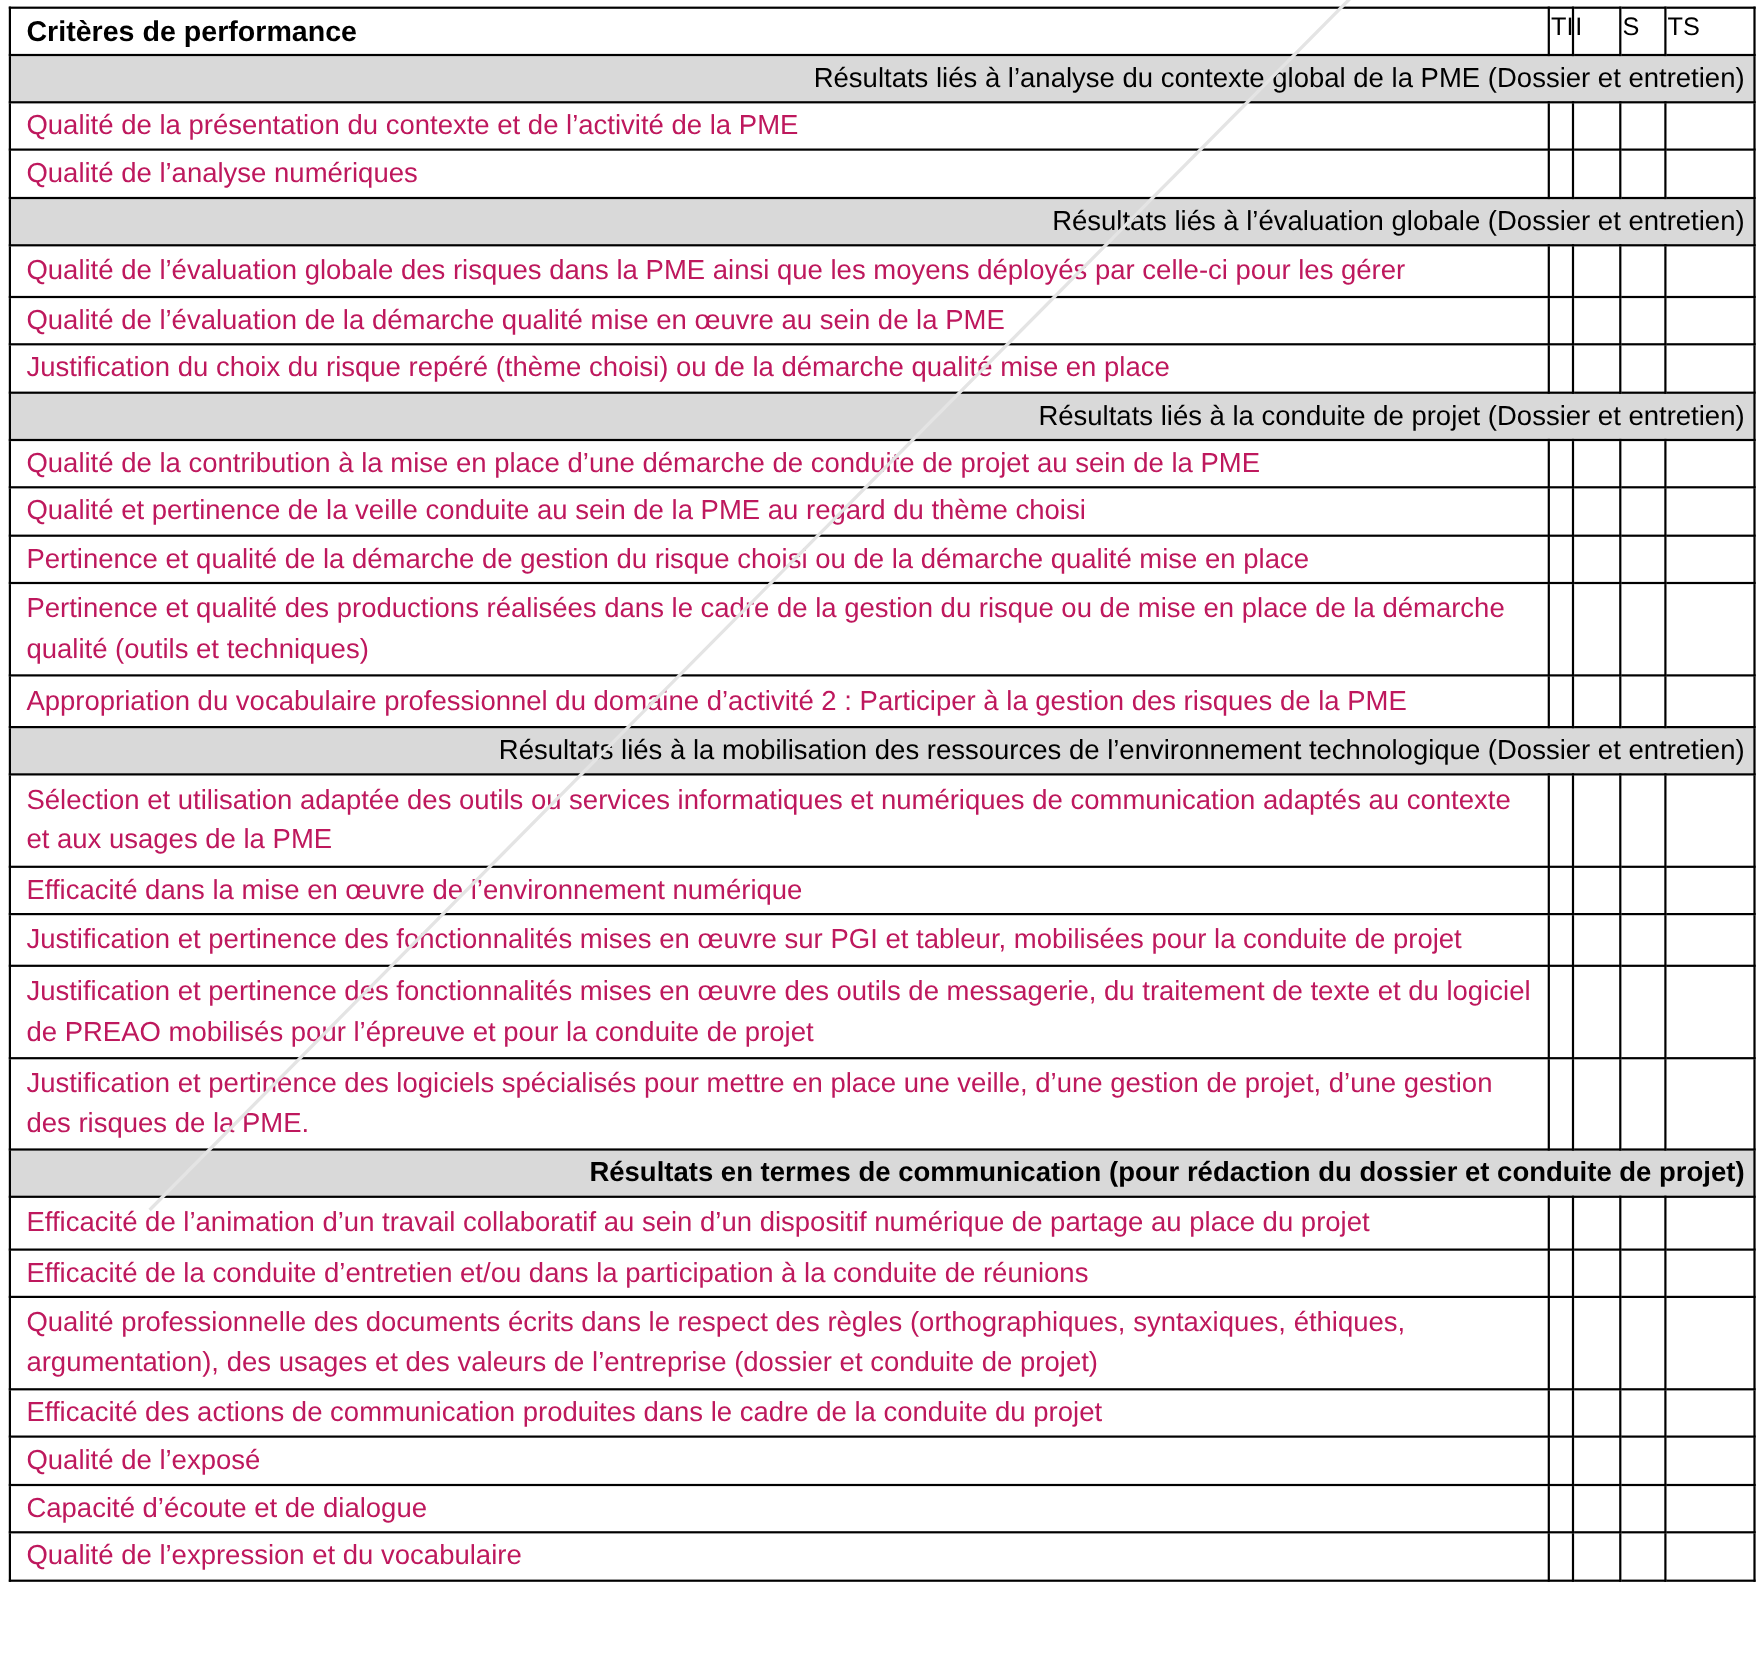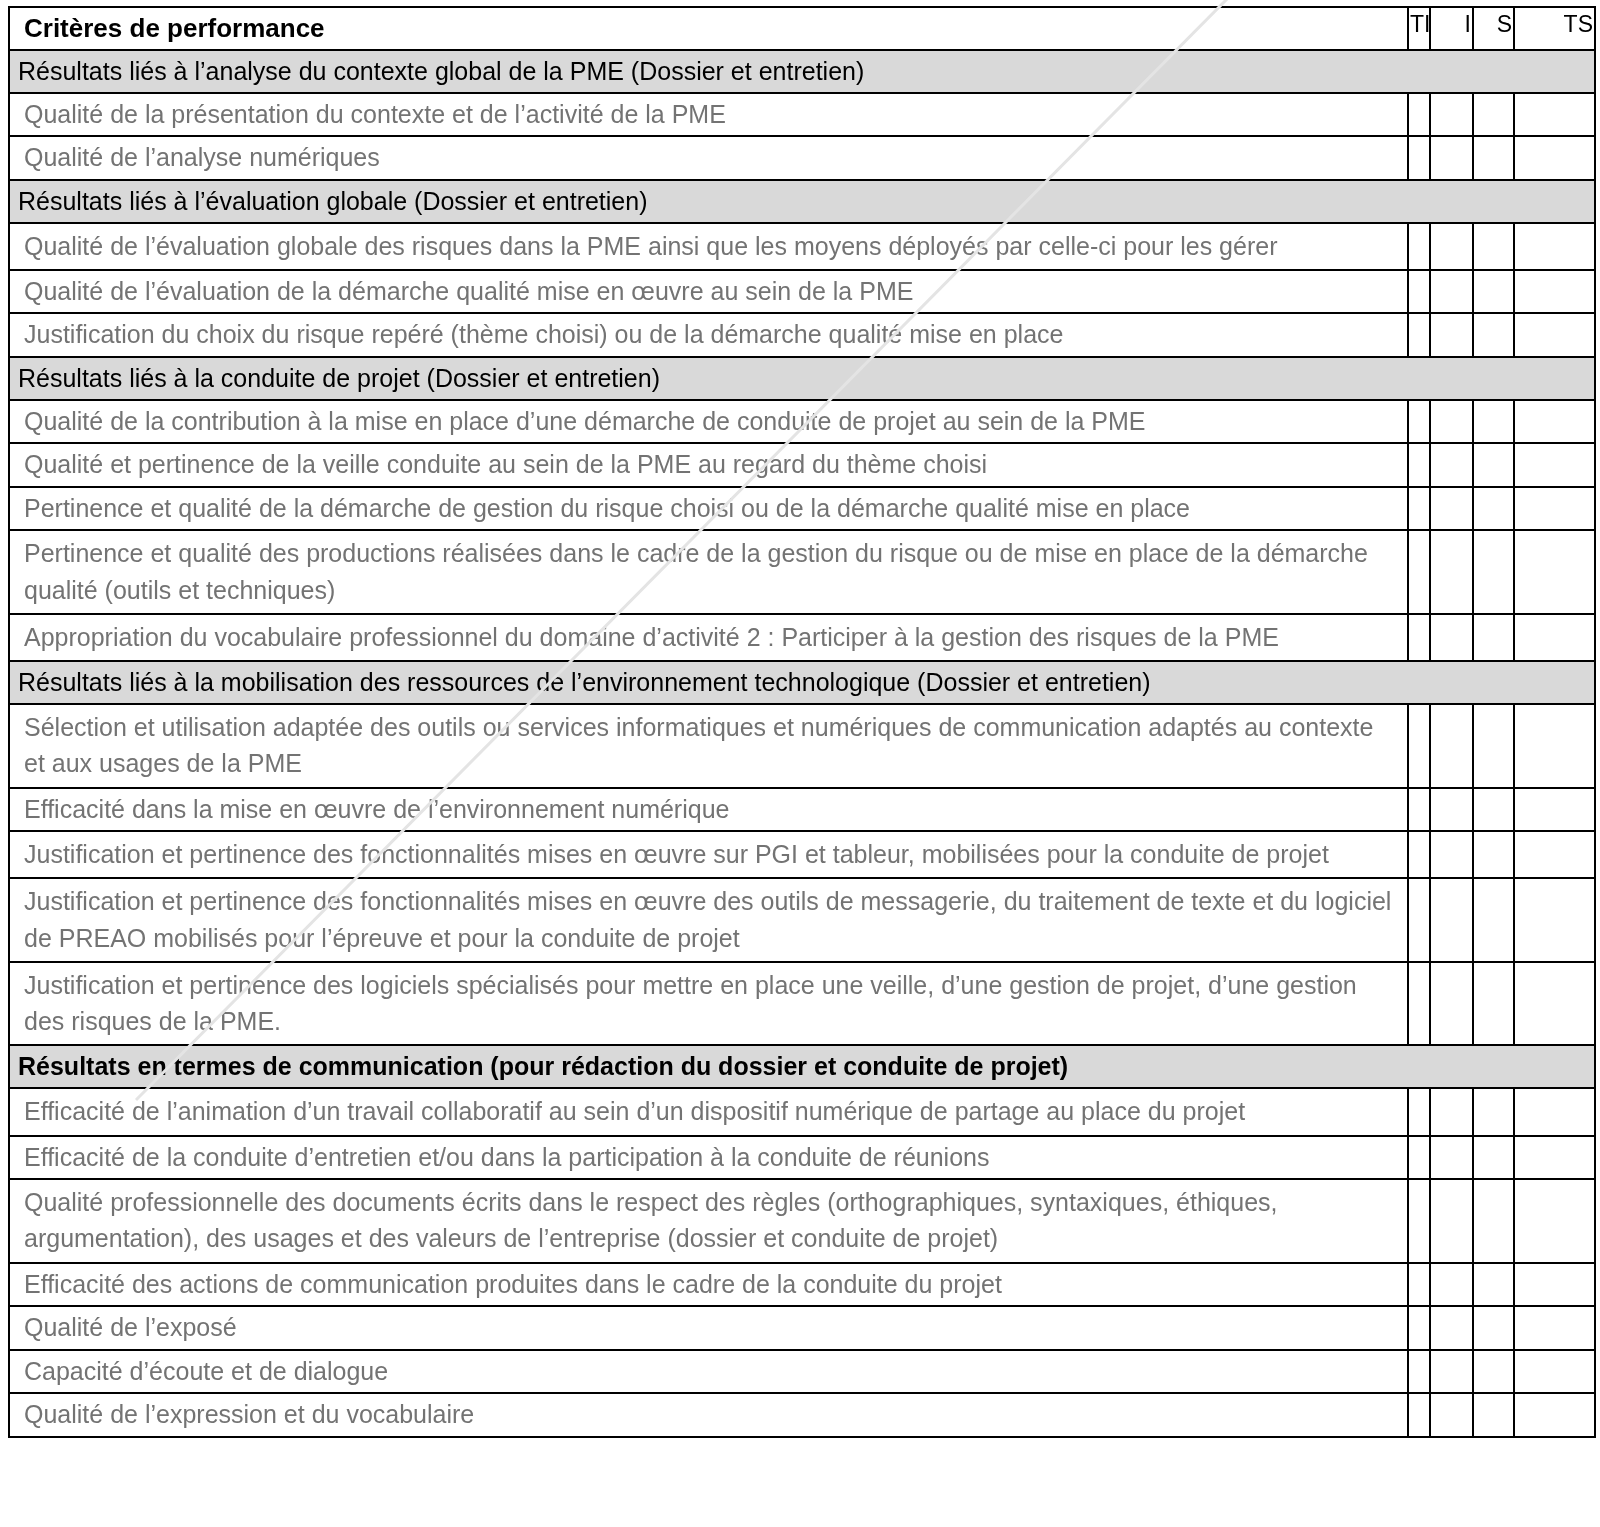--- a/index.html
+++ b/index.html
@@ -61,46 +61,46 @@
     padding: 5px 0 5px 14px;
     line-height: 1.18;
     color: #000;
     height: 38px;
     box-sizing: border-box;
   }
 
   .hdr-grade {
     font-size: 23px;
     font-weight: normal;
-    text-align: right;
+    text-align: left;
     vertical-align: middle;
     padding: 4px 1px;
     color: #000;
     line-height: 1.1;
   }
 
   
   .section {
     background: #d9d9d9 !important;
-    text-align: left;
+    text-align: right;
     font-size: 25px;
     line-height: 1.2;
     padding: 5px 8px 6px 8px;
     color: #000;
     height: 38px;
     box-sizing: border-box;
   }
   .section.bold { font-weight: bold; }
 
   
   .crit {
     font-size: 25px;
     line-height: 1.30;
     padding: 4px 10px 5px 14px;
-    color: #737373;
+    color: #be185d;
     text-align: left;
   }
   .crit.tall { line-height: 1.45; }
 
   
   .mark {
     padding: 0;
     background: #ffffff;
   }
 </style>

